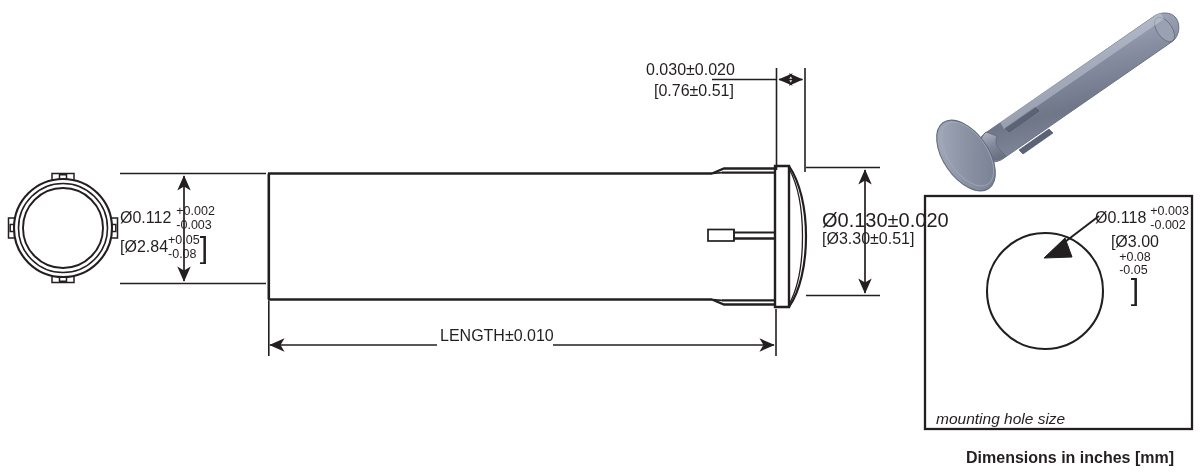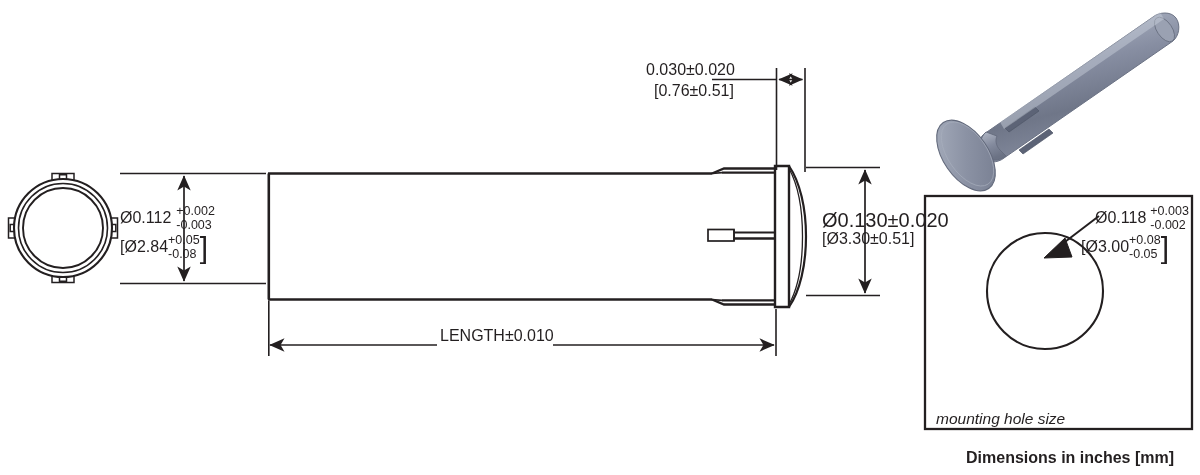--- a/index.html
+++ b/index.html
@@ -219,21 +219,21 @@
   </div>
 
   <div class="dimtext" style="left:1095px;top:205px;">
     <div class="row" style="margin-bottom:2px;">
       <span class="basedim">Ø0.118</span>
       <span class="tolblock" style="margin-left:4px;">
         <span class="tp">+0.003</span>
         <span class="tm">-0.002</span>
       </span>
     </div>
-    <div class="row" style="margin-left:-14px;">
+    <div class="row" style="margin-left:-14px;flex-direction:column;">
       <span class="basedim">[Ø3.00</span>
       <span class="tolblock" style="margin-left:0;">
         <span class="tp">+0.08</span>
         <span class="tm">-0.05</span>
       </span>
       <span class="brkt">]</span>
     </div>
   </div>
 
   <div class="boxlabel" style="left:936px;top:410px;font-style:italic;">mounting hole size</div>

